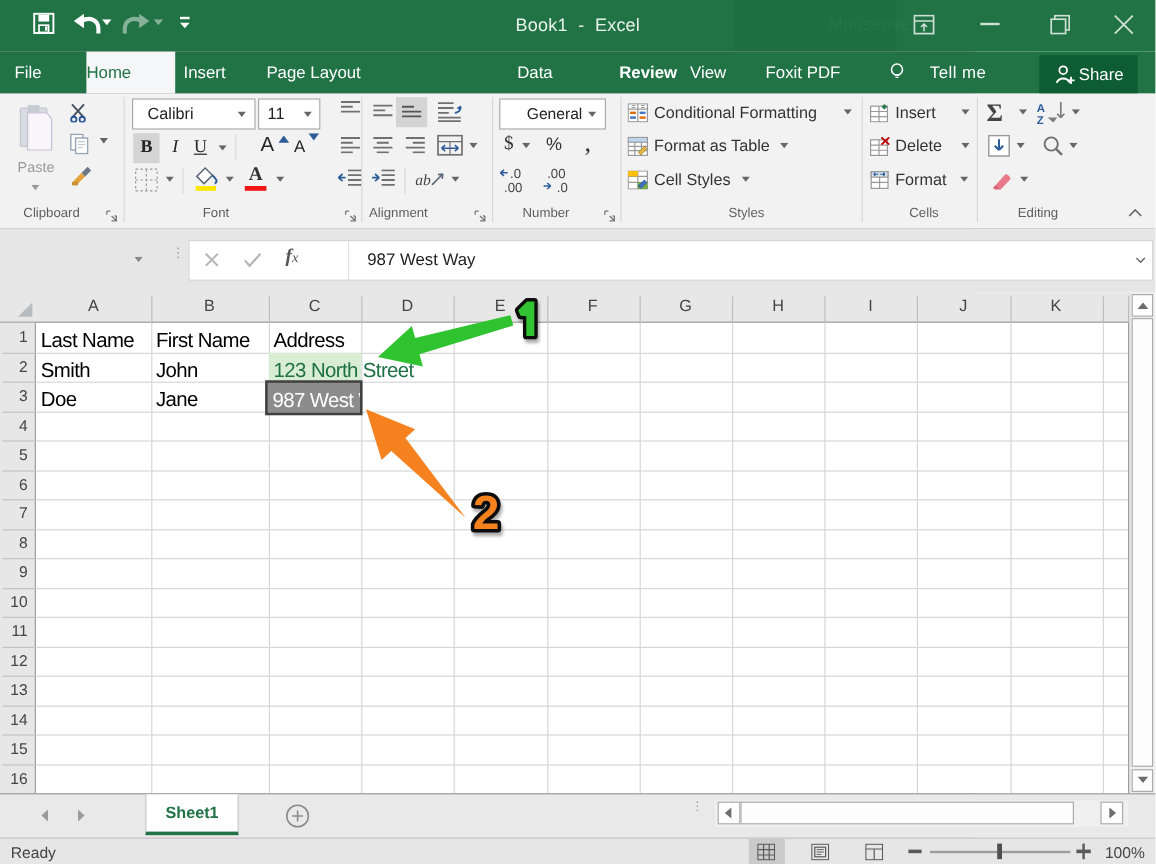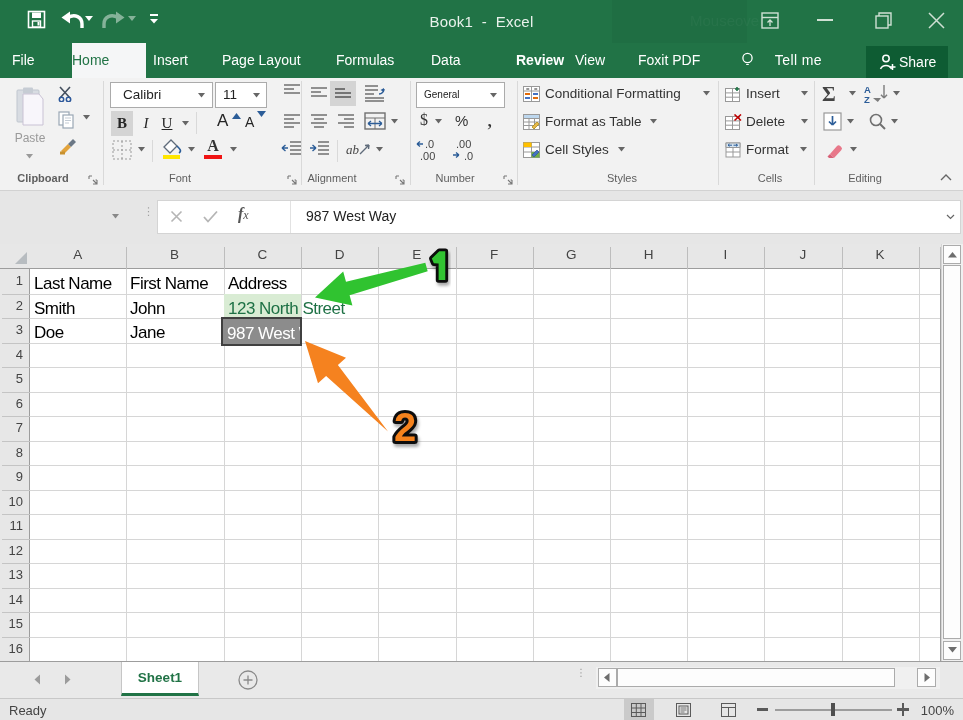--- a/index.html
+++ b/index.html
@@ -65,21 +65,20 @@
     </svg>
     <svg class="abs" style="left:928px;top:12px" width="17" height="17" viewBox="0 0 17 17">
       <path d="M1 1 L16 16 M16 1 L1 16" stroke="#cfe0d4" stroke-width="1.5"></path>
     </svg>
   </div>
   <div id="tabrow">
     <div class="tab" style="left:12px;width:47px;">File</div>
     <div class="tab" style="left:72px;width:74px;background:#f5f6f7;color:#217346;">Home</div>
     <div class="tab" style="left:153px;width:56px;">Insert</div>
     <div class="tab" style="left:222px;width:101px;">Page Layout</div>
-    <div class="tab" style="left:336px;width:82px;">Formulas</div>
     <div class="tab" style="left:431px;width:48px;">Data</div>
     <div class="tab" style="left:516px;width:70px;font-weight:bold;">Review</div>
     <div class="tab" style="left:575px;width:50px;">View</div>
     <div class="tab" style="left:638px;width:84px;">Foxit PDF</div>
     <svg class="abs" style="left:741px;top:9px" width="13" height="18" viewBox="0 0 13 18">
       <circle cx="6.5" cy="6" r="4.6" fill="none" stroke="#fff" stroke-width="1.3"></circle>
       <path d="M4.8 10.5 L8.2 10.5 M5.2 12.5 L7.8 12.5" stroke="#fff" stroke-width="1.2"></path>
     </svg>
     <div class="tab" style="left:760px;width:62px;text-align:right;letter-spacing:0.4px">Tell me</div>
     <div class="abs" style="left:866px;top:3px;width:82px;height:32px;background:#0e5c33;color:#fff;font-size:14px;line-height:32px;">
@@ -115,21 +114,21 @@
       <path d="M7 7 h6 M7 9.5 h6 M7 12 h4" stroke="#c3cbd4" stroke-width="1"></path>
     </svg>
     <svg class="abs" style="left:83px;top:37px" width="8" height="5" viewBox="0 0 8 5">
         <path d="M0 0 h7 l-3.5 4.5 Z" fill="#666"></path>
       </svg>
     <svg class="abs" style="left:59px;top:59px" width="18" height="18" viewBox="0 0 18 18">
       <path d="M2 14 L9 7 L12 10 L5 17 Z" fill="#e2a33c"></path>
       <path d="M9 7 L14 2 L17 5 L12 10 Z" fill="#6b7886"></path>
       <rect x="1" y="14.5" width="5" height="3" fill="#c8912f"></rect>
     </svg>
-    <div class="glabel" style="left:8px;width:70px;font-weight:bold;">Clipboard</div>
+    <div class="glabel" style="left:8px;width:70px;">Clipboard</div>
     <svg class="launch" style="left:88px" width="10" height="10" viewBox="0 0 10 10">
         <path d="M1 1 h3 M1 1 v3 M9 5 v4 h-4 M5 5 l4 4 M9 5 l-1.5 0 M9 5 l0 1.5" stroke="#777" stroke-width="1.1" fill="none"></path>
       </svg>
     <div class="gsep" style="left:103px"></div>
 
     <div class="abs" style="left:110px;top:4px;width:103px;height:26px;background:#fff;border:1px solid #ababab;font-size:13.5px;color:#222;line-height:24px;padding-left:12px">Calibri
       <svg class="abs" style="right:6px;top:10px" width="8" height="5" viewBox="0 0 8 5">
           <path d="M0 0 h7 l-3.5 4.5 Z" fill="#666"></path>
         </svg>
     </div>
@@ -229,21 +228,21 @@
     </svg>
     <svg class="abs" style="left:376px;top:69px" width="8" height="5" viewBox="0 0 8 5">
         <path d="M0 0 h7 l-3.5 4.5 Z" fill="#666"></path>
       </svg>
     <div class="glabel" style="left:300px;width:64px;">Alignment</div>
     <svg class="launch" style="left:395px" width="10" height="10" viewBox="0 0 10 10">
         <path d="M1 1 h3 M1 1 v3 M9 5 v4 h-4 M5 5 l4 4 M9 5 l-1.5 0 M9 5 l0 1.5" stroke="#777" stroke-width="1.1" fill="none"></path>
       </svg>
     <div class="gsep" style="left:410px"></div>
 
-    <div class="abs" style="left:416px;top:4px;width:89px;height:26px;background:#fff;border:1px solid #ababab;font-size:10px;color:#222;line-height:24px;padding-left:7px">General
+    <div class="abs" style="left:416px;top:4px;width:89px;height:26px;background:#fff;border:1px solid #ababab;font-size:13px;color:#222;line-height:24px;padding-left:22px">General
       <svg class="abs" style="right:6px;top:10px" width="8" height="5" viewBox="0 0 8 5">
           <path d="M0 0 h7 l-3.5 4.5 Z" fill="#666"></path>
         </svg>
     </div>
     <div class="abs" style="left:420px;top:33px;font-size:16px;color:#333;font-family:'Liberation Serif',serif">$</div>
     <svg class="abs" style="left:435px;top:41px" width="8" height="5" viewBox="0 0 8 5">
         <path d="M0 0 h7 l-3.5 4.5 Z" fill="#666"></path>
       </svg>
     <div class="abs" style="left:455px;top:34px;font-size:15px;color:#333;">%</div>
     <div class="abs" style="left:487px;top:28px;font-size:22px;color:#333;font-family:'Liberation Serif',serif">,</div>

